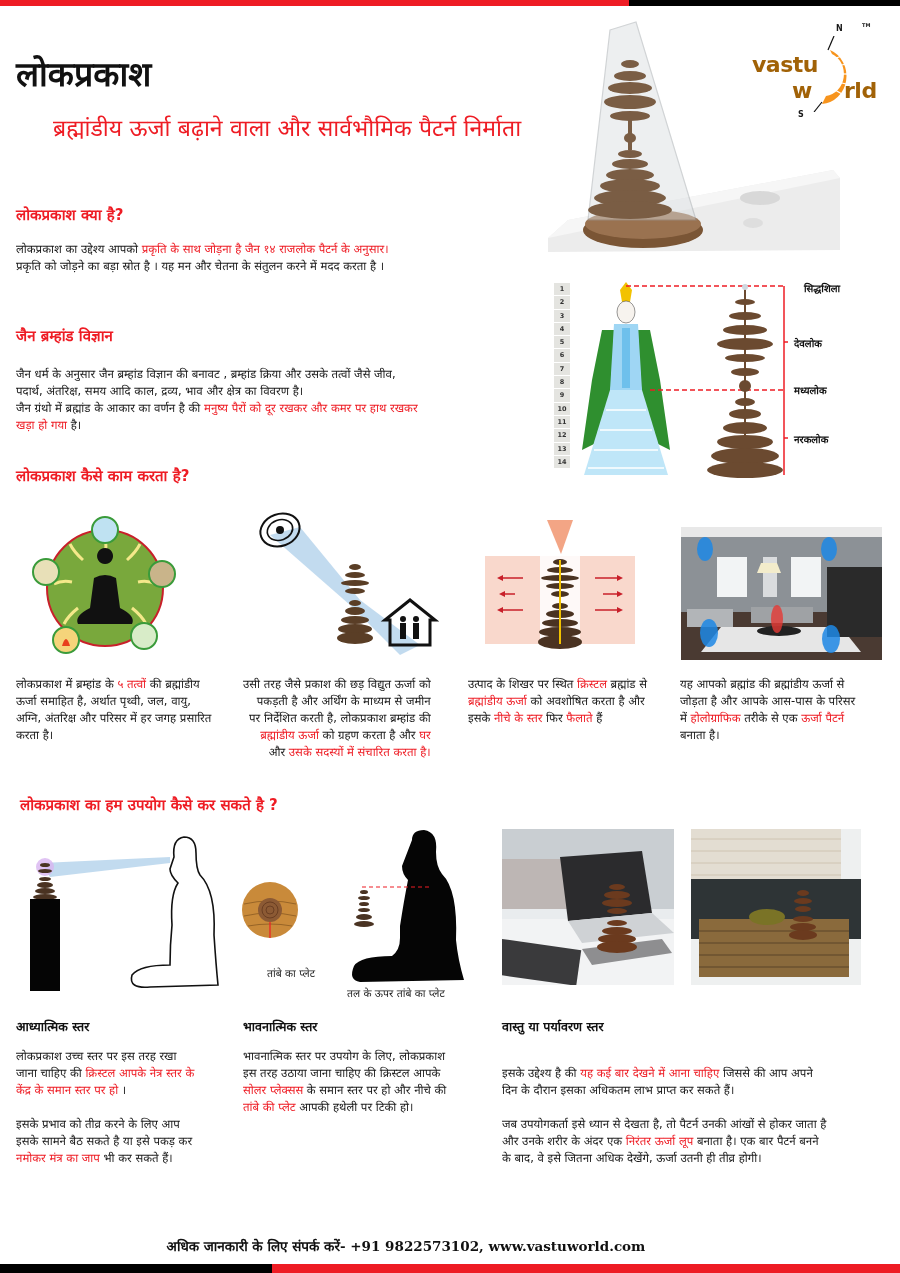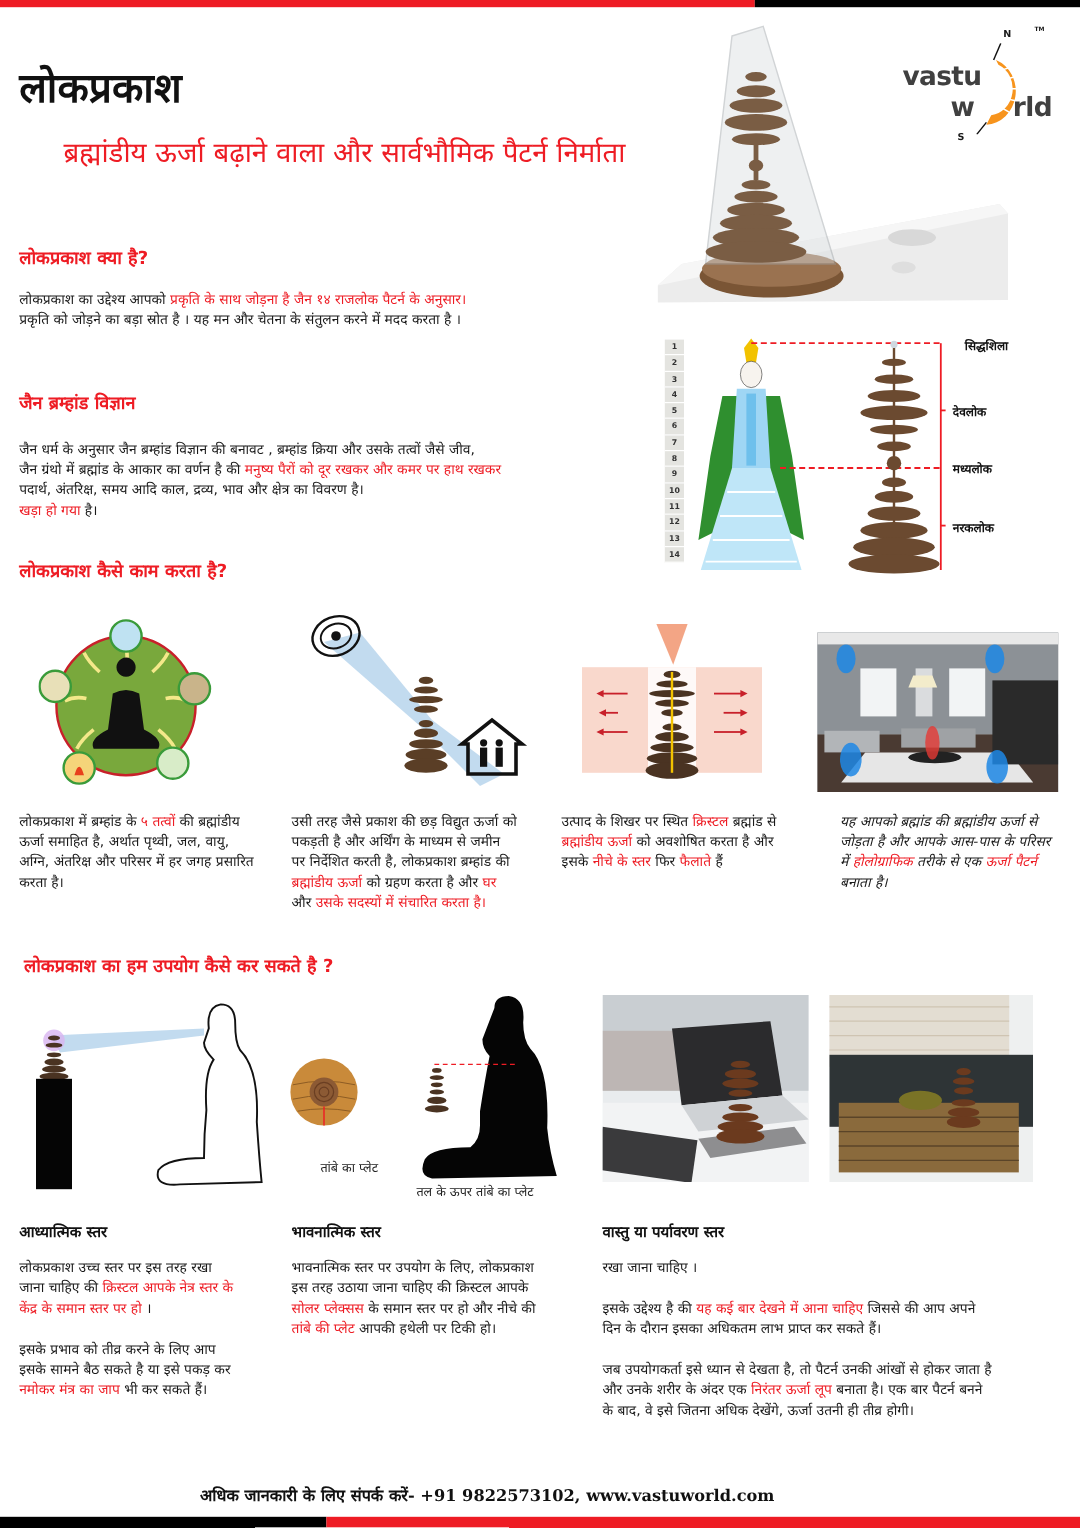--- a/index.html
+++ b/index.html
@@ -18,21 +18,21 @@
   .subtitle { left: 16px; top: 112px; font-size: 23px; color: #ee1c24; line-height: 32px; white-space: nowrap; margin-left: 37px; }
 
   .h2 { font-size: 15px; font-weight: bold; color: #ee1c24; white-space: nowrap; }
   .h3 { font-size: 12.5px; font-weight: bold; color: #111; white-space: nowrap; }
   .para { font-size: 11.5px; line-height: 17px; color: #1a1a1a; }
   .para .line { display: block; white-space: nowrap; }
   .small-caption { font-size: 10.5px; color: #222; white-space: nowrap; }
 
   
   .logo { left: 752px; top: 18px; width: 140px; height: 100px; }
-  .logo .txt { position:absolute; font-weight: bold; font-size: 22px; color:#404040; font-family: "DejaVu Sans", sans-serif; letter-spacing: -0.5px; }
+  .logo .txt { position:absolute; font-weight: bold; font-size: 22px; color:#a16207; font-family: "DejaVu Sans", sans-serif; letter-spacing: -0.5px; }
 
   
   .product { left: 548px; top: 20px; width: 300px; height: 240px; }
 
   
   .ruler { left: 554px; top: 283px; width: 16px; }
   .ruler .cell { width: 16px; height: 13.3px; background: #e4e4e0; border-bottom: 1px solid #fff; font-size: 6.5px; text-align:center; line-height: 12px; color:#333; font-weight: bold; }
   .cos-label { font-size: 10px; font-weight: bold; color:#111; white-space: nowrap; }
 
   .img-box { overflow: hidden; }
@@ -102,22 +102,22 @@
 
 <div class="abs h2" style="left:16px; top:204px;">लोकप्रकाश क्या है?</div>
 <div class="abs para" style="left:16px; top:241px;">
   <span class="line"><span>लोकप्रकाश का उद्देश्य आपको </span><span class="red">प्रकृति के साथ जोड़ना है जैन १४ राजलोक पैटर्न के अनुसार।</span></span>
   <span class="line"><span>प्रकृति को जोड़ने का बड़ा स्रोत है । यह मन और चेतना के संतुलन करने में मदद करता है ।</span></span>
 </div>
 
 <div class="abs h2" style="left:16px; top:325px;">जैन ब्रम्हांड विज्ञान</div>
 <div class="abs para" style="left:16px; top:366px;">
   <span class="line"><span>जैन धर्म के अनुसार जैन ब्रम्हांड विज्ञान की बनावट , ब्रम्हांड क्रिया और उसके तत्वों जैसे जीव,</span></span>
+  <span class="line"><span>पदार्थ, अंतरिक्ष, समय आदि काल, द्रव्य, भाव और क्षेत्र का विवरण है।</span></span>
   <span class="line"><span>जैन ग्रंथो में ब्रह्मांड के आकार का वर्णन है की </span><span class="red">मनुष्य पैरों को दूर रखकर और कमर पर हाथ रखकर</span></span>
-  <span class="line"><span>पदार्थ, अंतरिक्ष, समय आदि काल, द्रव्य, भाव और क्षेत्र का विवरण है।</span></span>
   <span class="line"><span class="red">खड़ा हो गया</span><span> है।</span></span>
 </div>
 
 <div class="abs ruler">
   <div class="cell">1</div>
   <div class="cell">2</div>
   <div class="cell">3</div>
   <div class="cell">4</div>
   <div class="cell">5</div>
   <div class="cell">6</div>
@@ -278,33 +278,33 @@
     <ellipse cx="96" cy="92" rx="6" ry="14" fill="#e53935" opacity="0.8"></ellipse>
   </svg>
 </div>
 
 <div class="abs para" style="left:16px; top:676px;">
   <span class="line"><span>लोकप्रकाश में ब्रम्हांड के </span><span class="red">५ तत्वों</span><span> की ब्रह्मांडीय</span></span>
   <span class="line"><span>ऊर्जा समाहित है, अर्थात पृथ्वी, जल, वायु,</span></span>
   <span class="line"><span>अग्नि, अंतरिक्ष और परिसर में हर जगह प्रसारित</span></span>
   <span class="line"><span>करता है।</span></span>
 </div>
-<div class="abs para" style="left:243px; top:676px;">
+<div class="abs para" style="left:243px; top:676px;text-align:right;">
   <span class="line"><span>उसी तरह जैसे प्रकाश की छड़ विद्युत ऊर्जा को</span></span>
   <span class="line"><span>पकड़ती है और अर्थिंग के माध्यम से जमीन</span></span>
   <span class="line"><span>पर निर्देशित करती है, लोकप्रकाश ब्रम्हांड की</span></span>
   <span class="line"><span class="red">ब्रह्मांडीय ऊर्जा</span><span> को ग्रहण करता है और </span><span class="red">घर</span></span>
   <span class="line"><span>और </span><span class="red">उसके सदस्यों में संचारित करता है।</span></span>
 </div>
 <div class="abs para" style="left:468px; top:676px;">
   <span class="line"><span>उत्पाद के शिखर पर स्थित </span><span class="red">क्रिस्टल</span><span> ब्रह्मांड से</span></span>
   <span class="line"><span class="red">ब्रह्मांडीय ऊर्जा</span><span> को अवशोषित करता है और</span></span>
   <span class="line"><span>इसके </span><span class="red">नीचे के स्तर</span><span> फिर </span><span class="red">फैलाते</span><span> हैं</span></span>
 </div>
-<div class="abs para" style="left:700px; top:676px;font-style:italic;">
+<div class="abs para" style="left:680px; top:676px;">
   <span class="line"><span>यह आपको ब्रह्मांड की ब्रह्मांडीय ऊर्जा से</span></span>
   <span class="line"><span>जोड़ता है और आपके आस-पास के परिसर</span></span>
   <span class="line"><span>में </span><span class="red">होलोग्राफिक</span><span> तरीके से एक </span><span class="red">ऊर्जा पैटर्न</span></span>
   <span class="line"><span>बनाता है।</span></span>
 </div>
 
 <div class="abs h2" style="left:20px; top:794px;">लोकप्रकाश का हम उपयोग कैसे कर सकते है ?</div>
 
 <svg class="abs" style="left:20px; top:835px;" width="200" height="160" viewBox="0 0 200 160">
   <polygon points="22,28 150,22 150,28 30,42" fill="#a8cce8" opacity="0.7"></polygon>
@@ -415,21 +415,20 @@
 <div class="abs h3" style="left:243px; top:1018px;">भावनात्मिक स्तर</div>
 <div class="abs para" style="left:243px; top:1048px;">
   <span class="line"><span>भावनात्मिक स्तर पर उपयोग के लिए, लोकप्रकाश</span></span>
   <span class="line"><span>इस तरह उठाया जाना चाहिए की क्रिस्टल आपके</span></span>
   <span class="line"><span class="red">सोलर प्लेक्सस</span><span> के समान स्तर पर हो और नीचे की</span></span>
   <span class="line"><span class="red">तांबे की प्लेट</span><span> आपकी हथेली पर टिकी हो।</span></span>
 </div>
 
 <div class="abs h3" style="left:502px; top:1018px;">वास्तु या पर्यावरण स्तर</div>
 <div class="abs para" style="left:502px; top:1048px;">
-  <span class="line"><span>रखा जाना चाहिए  ।</span></span>
   <span class="line" style="height:17px;"></span>
   <span class="line"><span>इसके उद्देश्य है की </span><span class="red">यह कई बार देखने में आना चाहिए</span><span> जिससे की आप अपने</span></span>
   <span class="line"><span>दिन के दौरान इसका अधिकतम लाभ प्राप्त कर सकते हैं।</span></span>
   <span class="line" style="height:17px;"></span>
   <span class="line"><span>जब उपयोगकर्ता इसे ध्यान से देखता है, तो पैटर्न उनकी आंखों से होकर जाता है</span></span>
   <span class="line"><span>और उनके शरीर के अंदर एक </span><span class="red">निरंतर ऊर्जा लूप</span><span> बनाता है। एक बार पैटर्न बनने</span></span>
   <span class="line"><span>के बाद, वे इसे जितना अधिक देखेंगे, ऊर्जा उतनी ही तीव्र होगी।</span></span>
 </div>
 
 <div class="abs" style="left:0; top:1237px; width:812px; text-align:center; font-size:13.5px; font-family:'DejaVu Serif', 'Liberation Serif', serif; font-weight:bold; color:#111; white-space:nowrap;">

